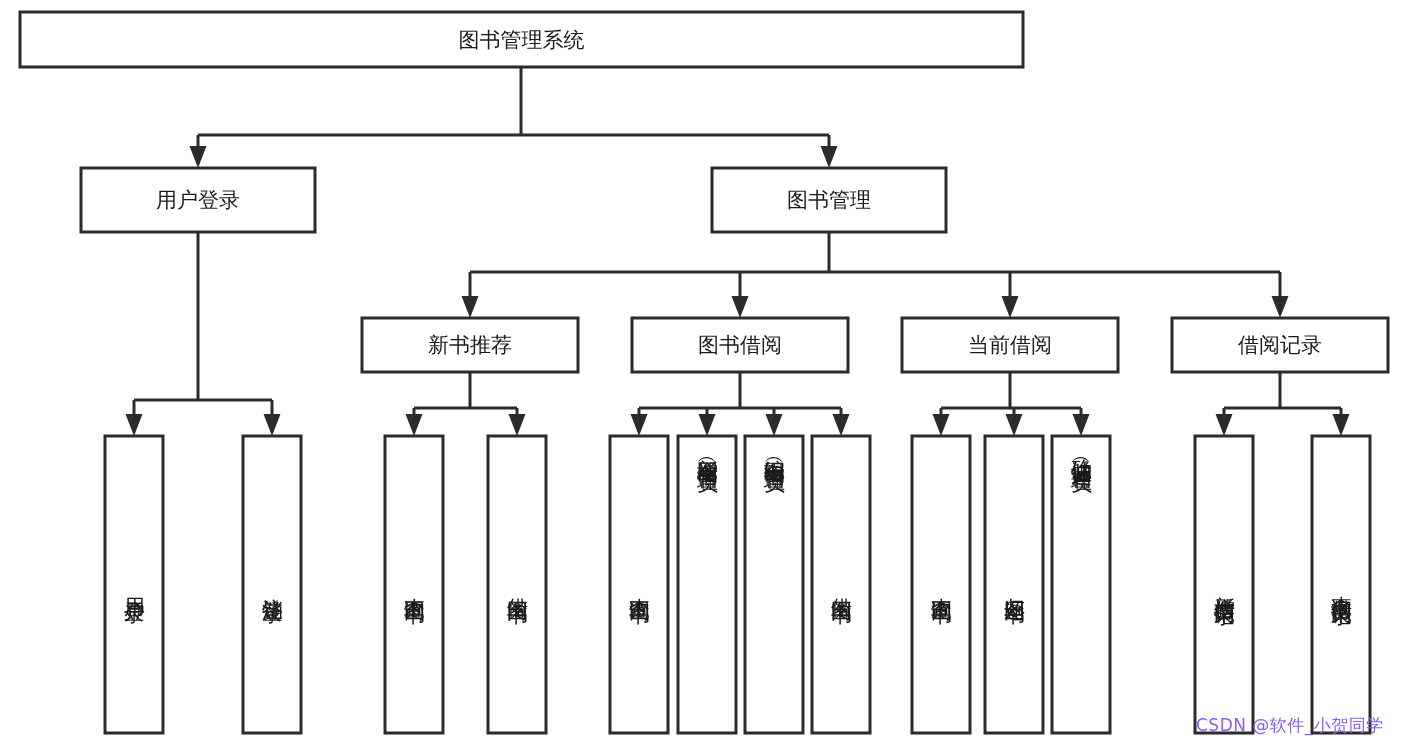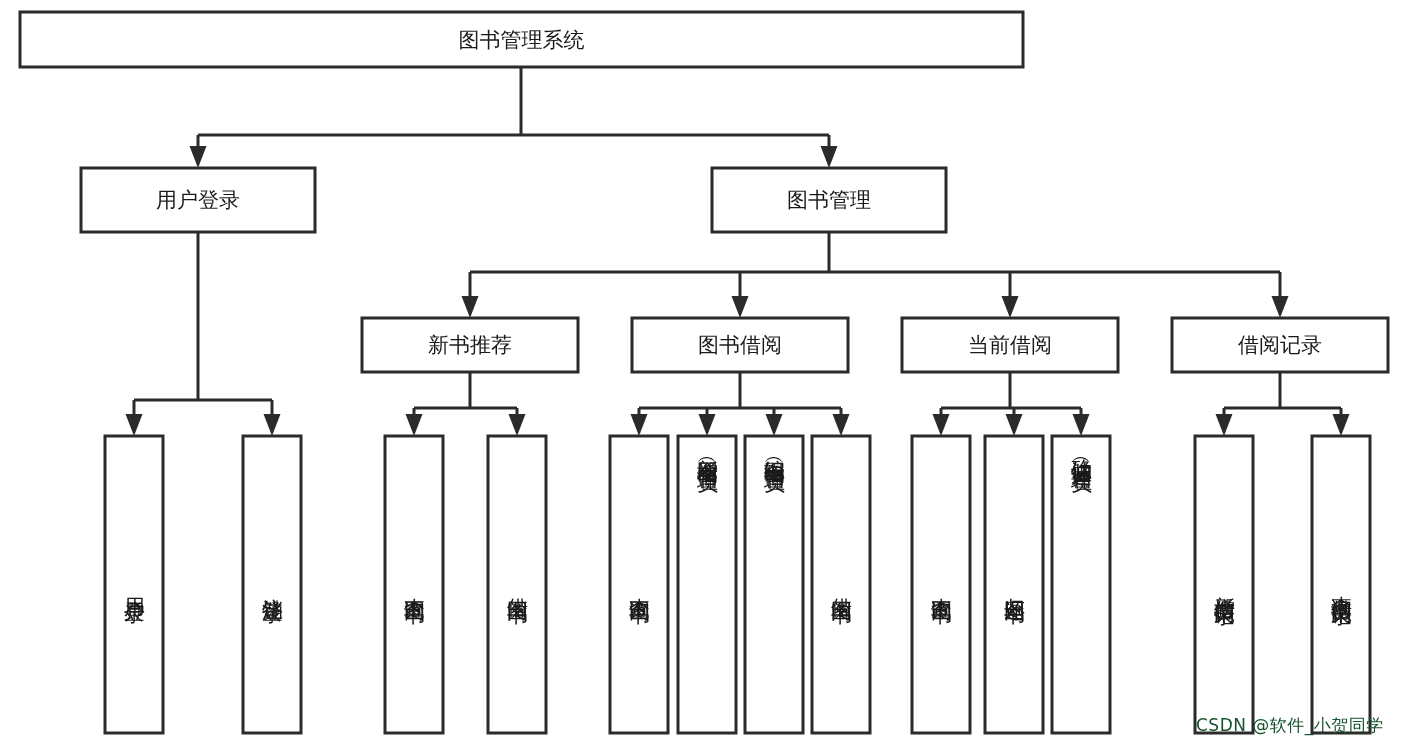--- a/index.html
+++ b/index.html
@@ -63,21 +63,21 @@
     font-family: "DejaVu Sans", "Liberation Sans", sans-serif;
     font-size: 21px;
     line-height: 1.18;
     letter-spacing: 2px;
     color: #1a1a1a;
     white-space: nowrap;
     text-align: center;
   }
   .watermark {
     position: absolute;
-    color: #14532d;
+    color: #8b5cf6;
     font-family: "DejaVu Sans", "Liberation Sans", sans-serif;
     font-size: 17px;
     letter-spacing: 0.5px;
     white-space: nowrap;
     pointer-events: none;
   }
 </style>
 </head>
 <body>
 

